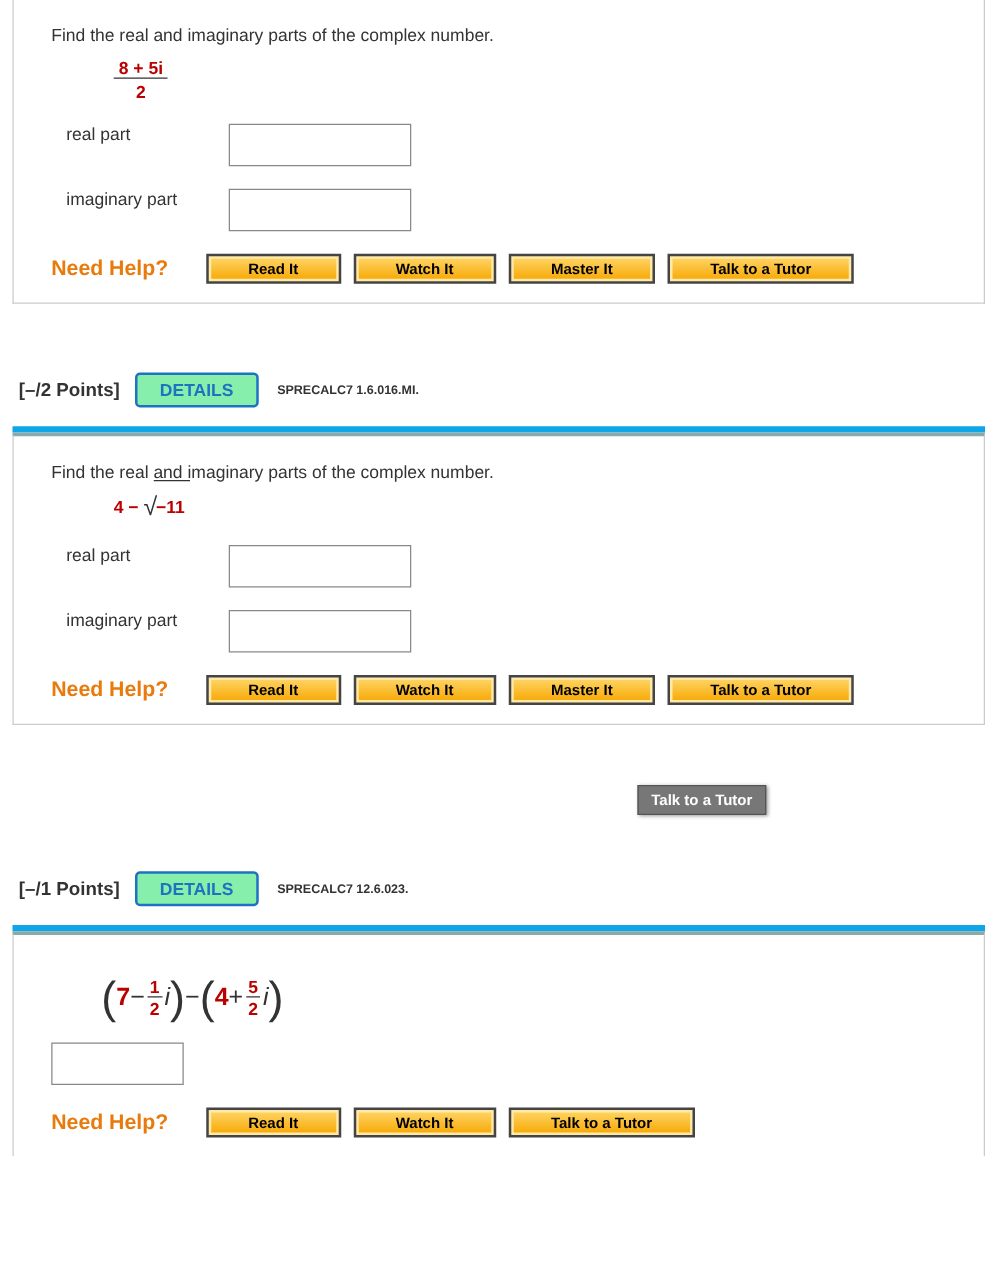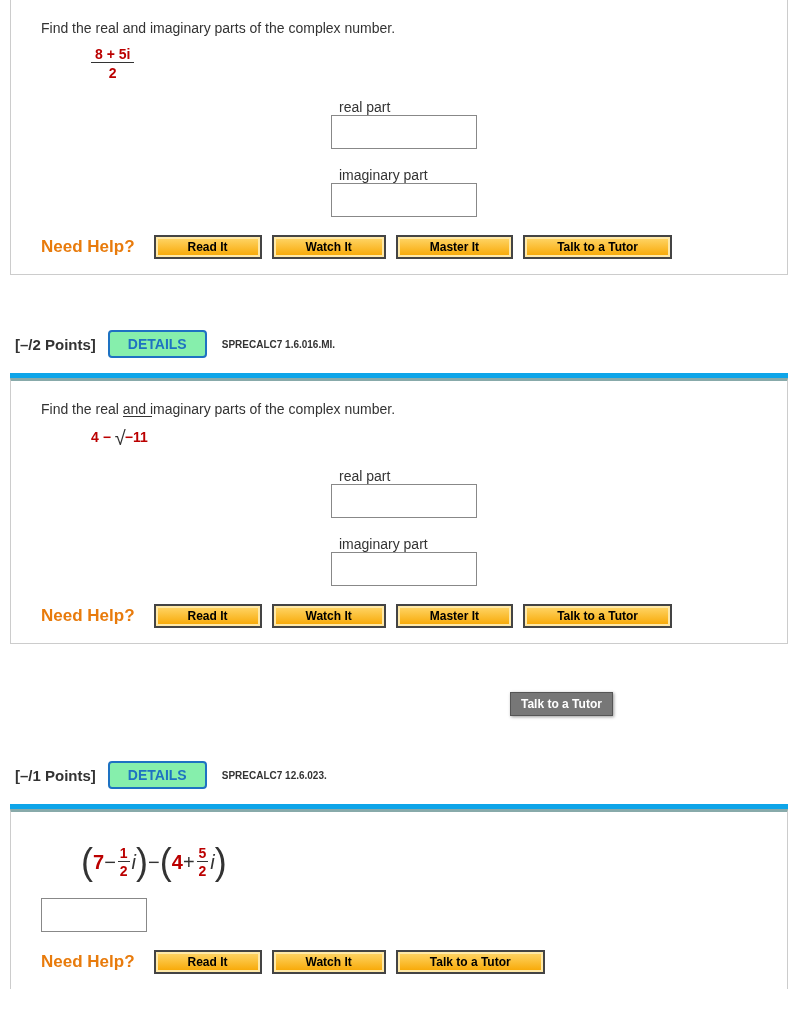--- a/index.html
+++ b/index.html
@@ -32,23 +32,22 @@
     display: block;
     border-bottom: 1.5px solid #333;
     padding: 0 4px;
   }
   .fraction .den {
     display: block;
     padding-top: 2px;
   }
   .inputrow {
     display: flex;
-    align-items: center;
-    margin: 18px 0;
-    flex-direction: column;
+    align-items: flex-start;
+    margin: 18px 12px;
   }
   .inputrow label {
     width: 130px;
   }
   input.ans {
     width: 140px;
     height: 30px;
     border: 1px solid #888;
     background: #fff;
   }
@@ -56,21 +55,21 @@
     margin-top: 18px;
     display: flex;
     align-items: center;
     flex-wrap: wrap;
     gap: 10px;
   }
   .need-help {
     color: #e87b0c;
     font-weight: bold;
     font-size: 17px;
-    margin-right: 9px;
+    margin-right: 20px;
   }
   .help-btn {
     background: linear-gradient(#ffd76b, #f7a600);
     border: 2px solid #444;
     font-family: Verdana, Arial, sans-serif;
     font-size: 12px;
     font-weight: bold;
     padding: 3px 32px;
     cursor: pointer;
     box-shadow: inset 0 0 0 2px #ffe9a8;

